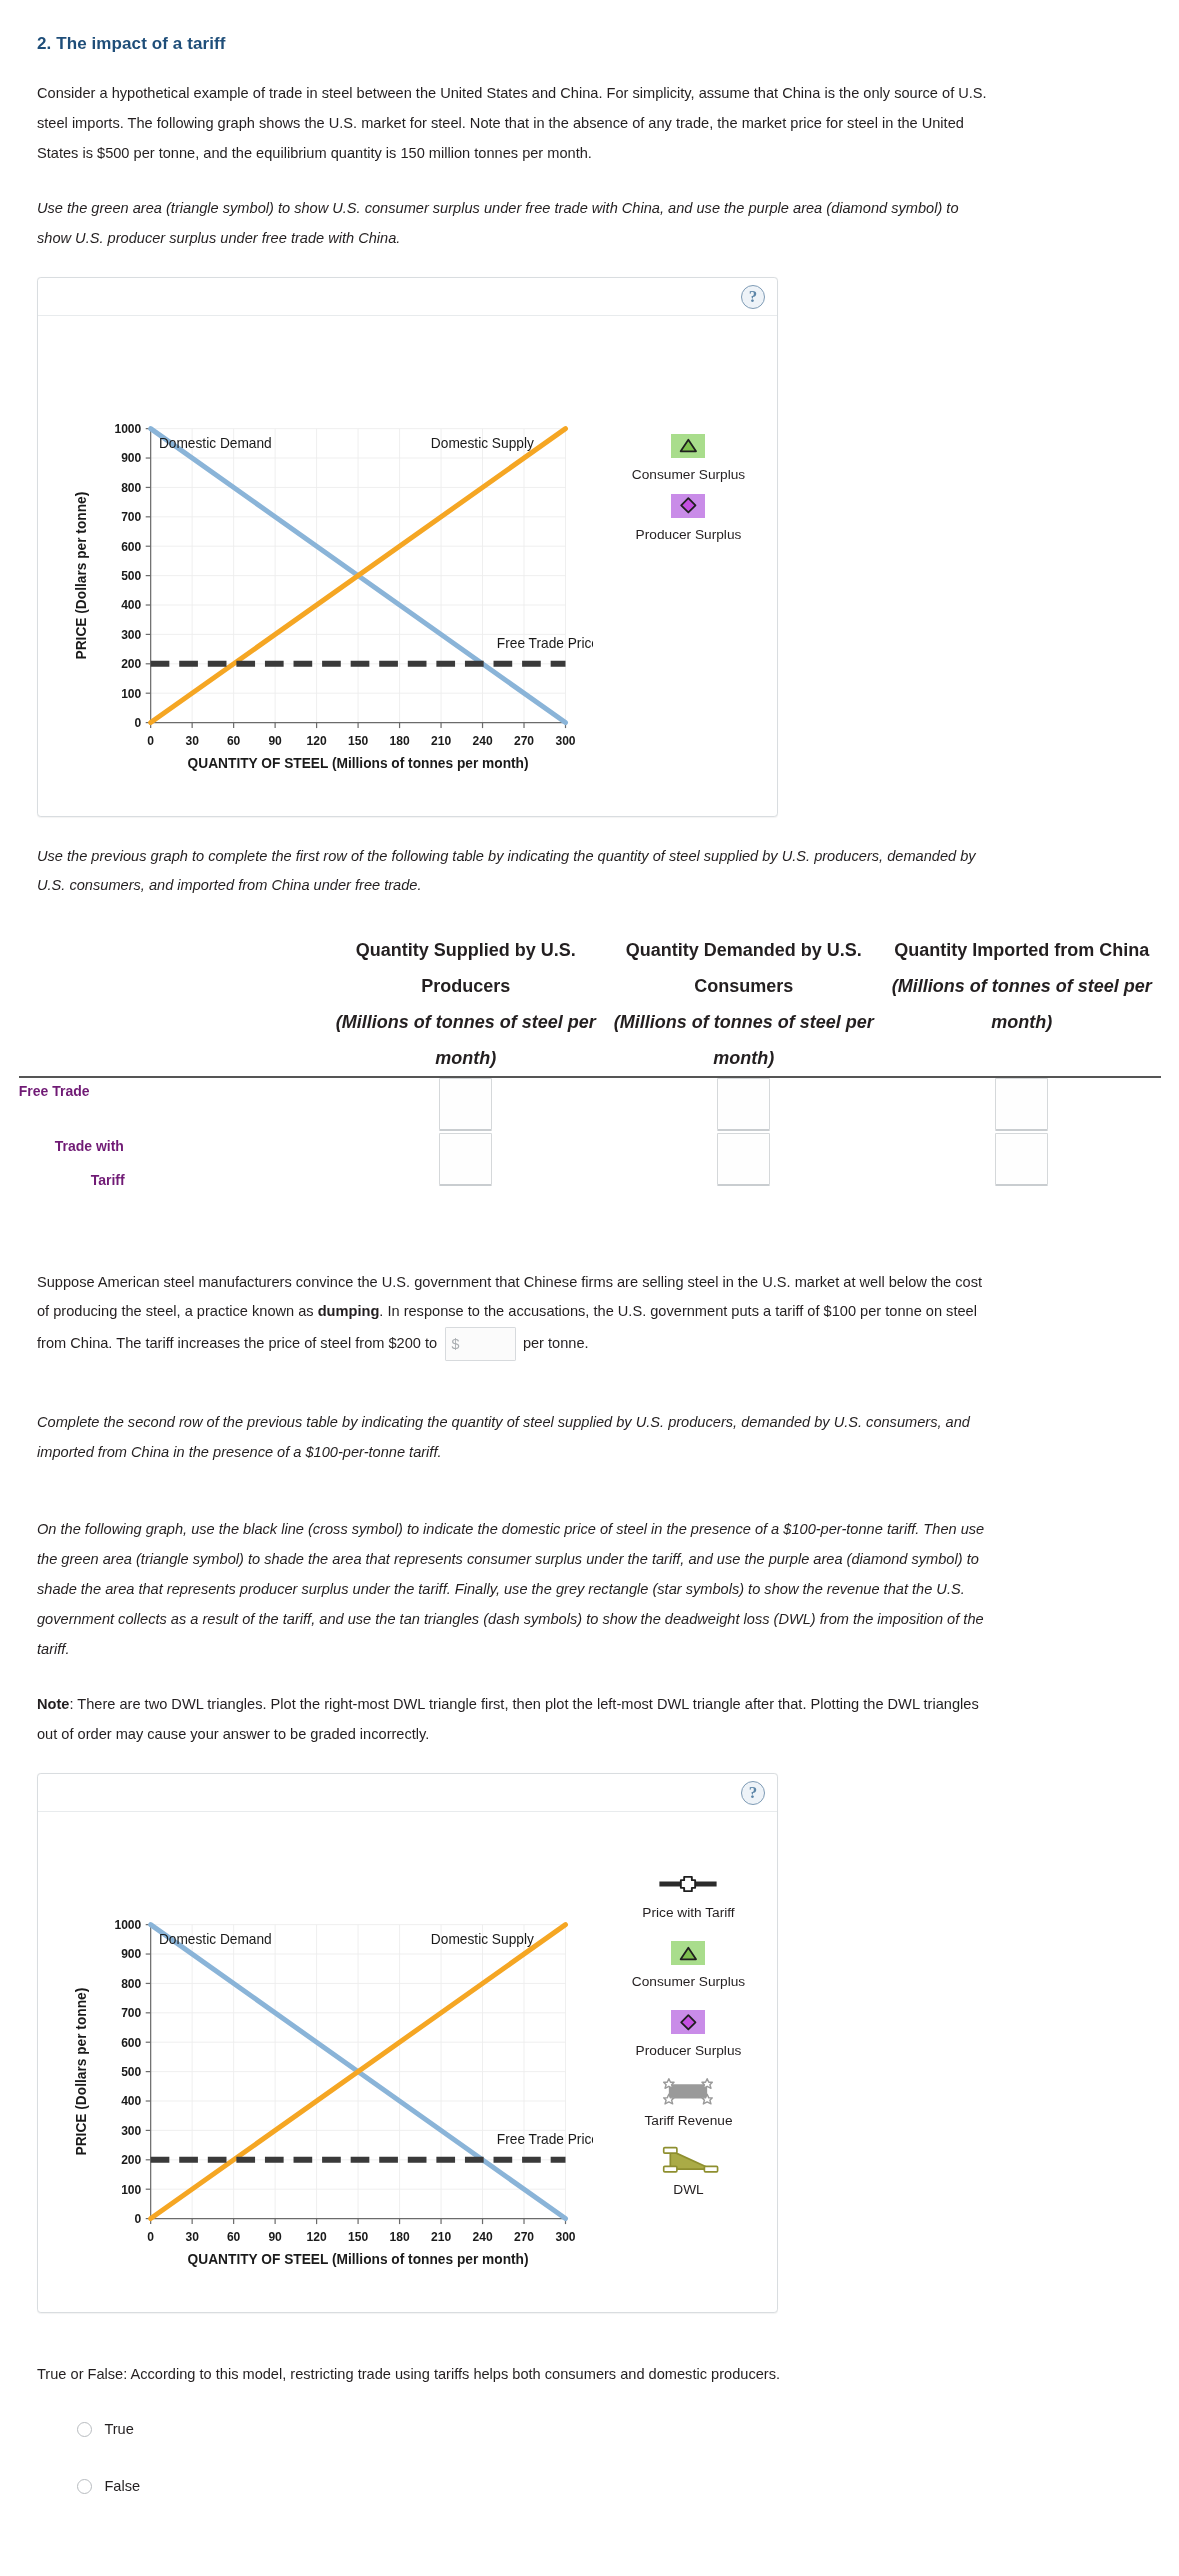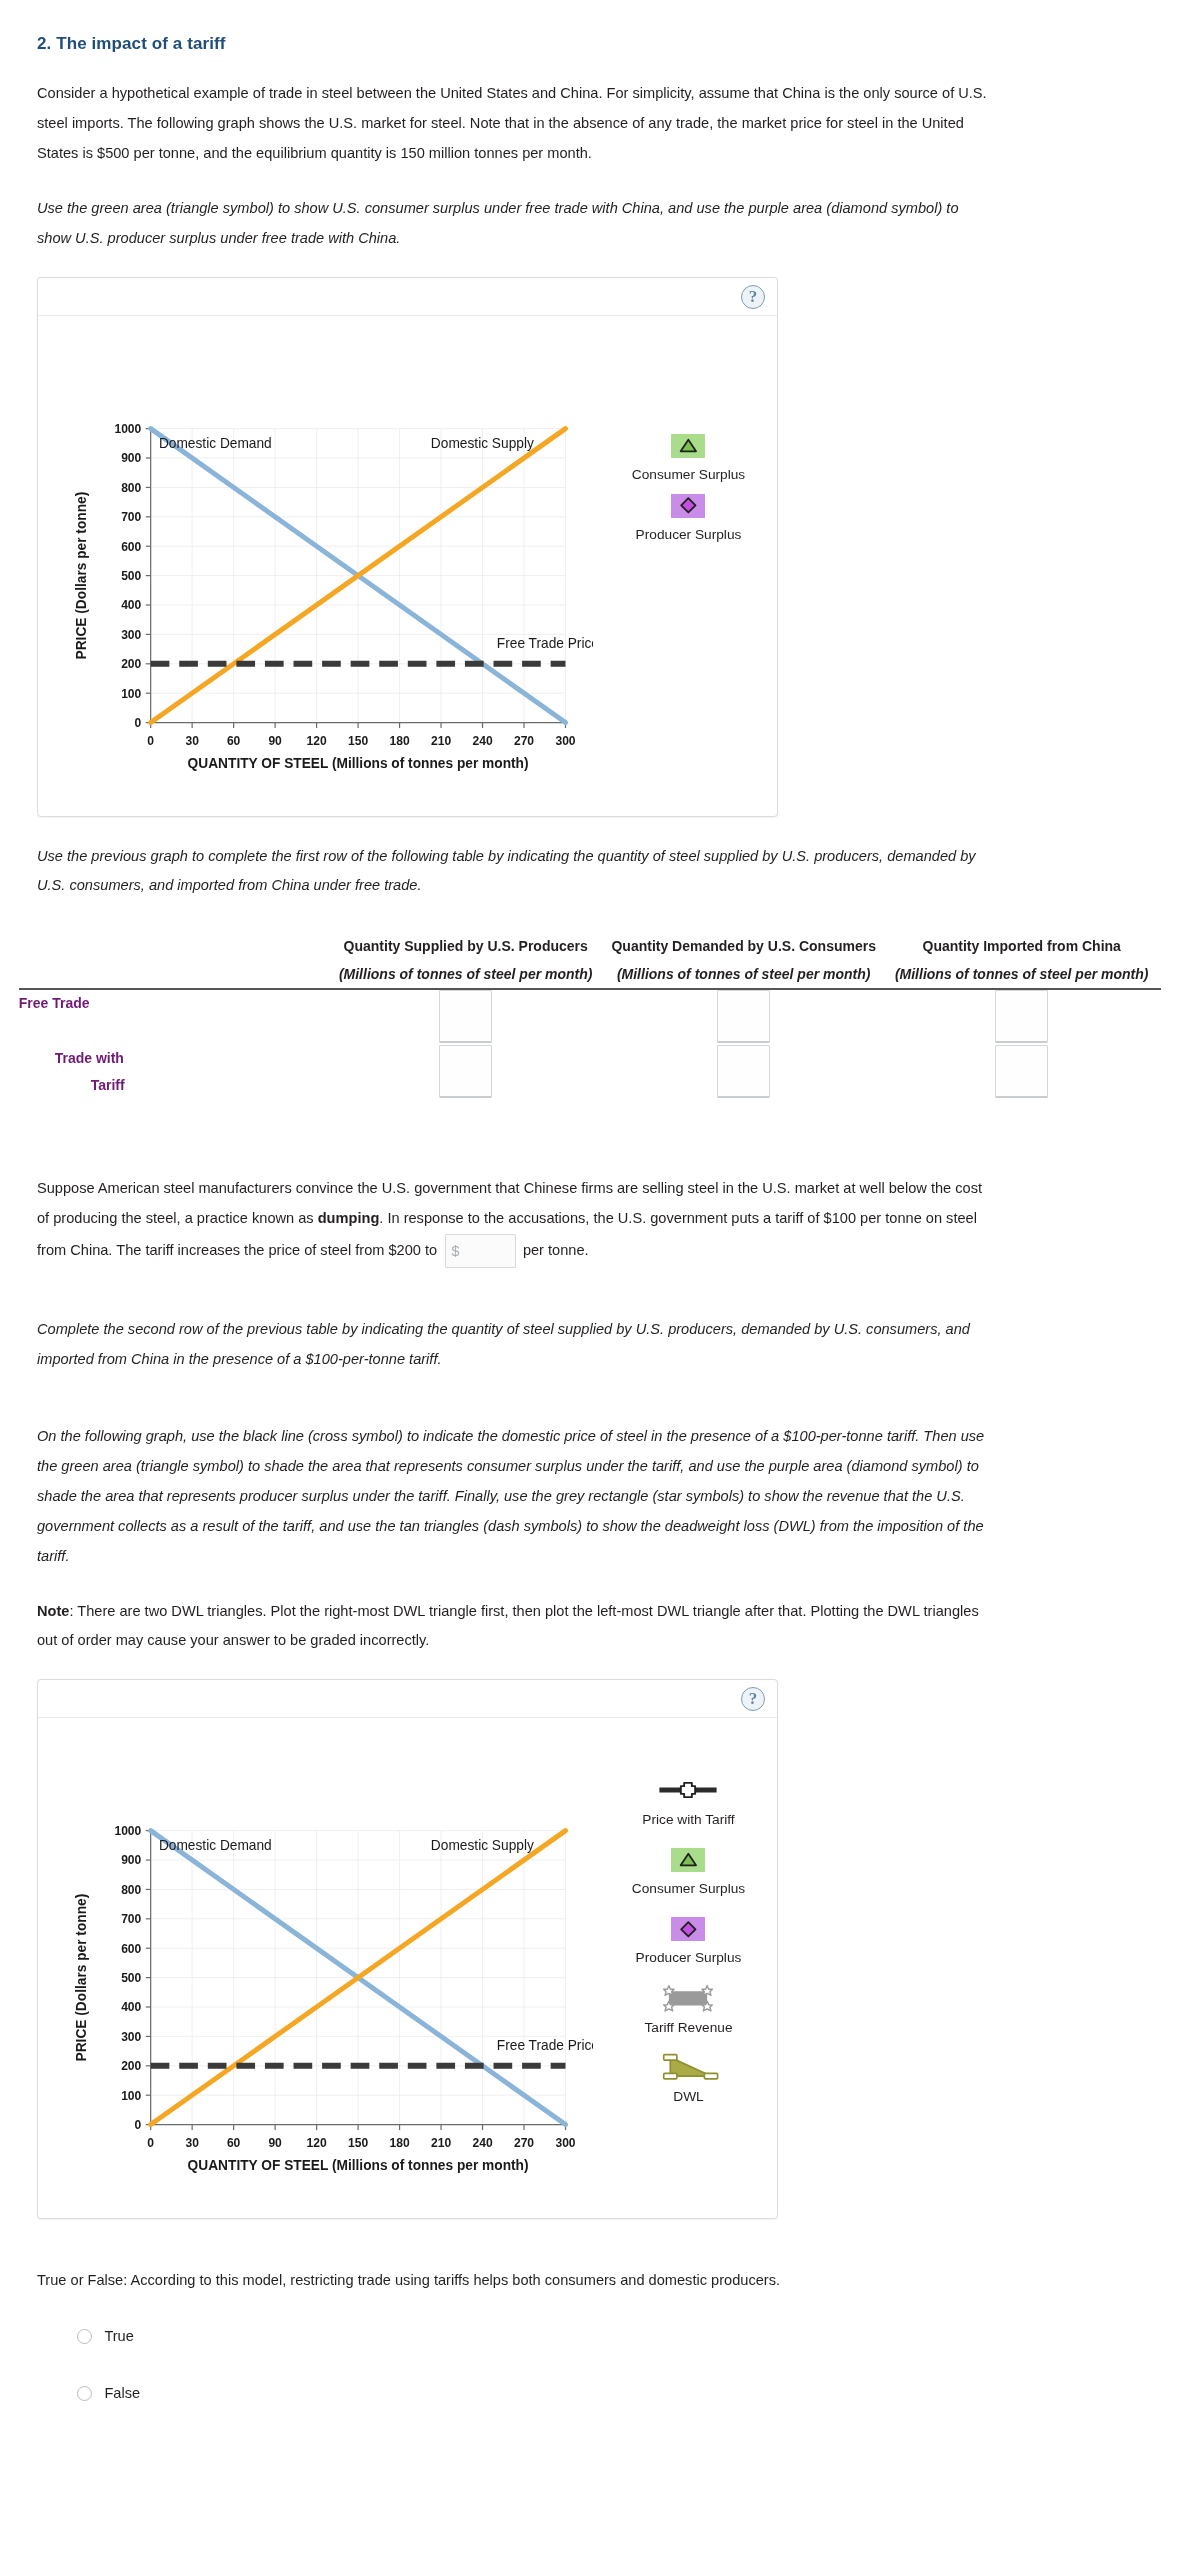--- a/index.html
+++ b/index.html
@@ -101,37 +101,37 @@
   .tbl {
     margin: 31px 0 0 0;
     width: 1142px;
     border-collapse: collapse;
     table-layout: fixed;
   }
   .tbl col.c0 { width: 308px; }
   .tbl col.cx { width: 278px; }
   .tbl th, .tbl td { padding: 0; vertical-align: top; }
   .col-head {
-    font-size: 14px;
+    font-size: 18px;
     font-weight: bold;
     line-height: 2.0;
     color: #231f20;
     padding-bottom: 5.5px;
   }
   .col-head .units { font-style: italic; font-weight: bold; }
   .tbl tr.headrow th { border-bottom: 2.2px double #555; }
   .rowlabel {
     font-size: 14px;
     font-weight: bold;
     color: #701a75;
     padding: 14.3px 0 0 16.5px;
     line-height: 1.9;
   }
   .rowlabel .ind { display: block; padding-left: 36px; }
-  .rowlabel .ind2 { display: block; padding-left: 72px; }
+  .rowlabel .ind2 { display: block; padding-left: 72px; margin-top: 7px; }
   .cellbox { padding-top: 7.7px; text-align: center; }
   .inputbox {
     display: inline-block;
     width: 53px; height: 53px;
     border: 0.5px solid #d5d8da;
     border-bottom: 2.7px solid #c9cdd0;
     background: #fefefe;
     border-radius: 1.1px;
     cursor: text;
   }

